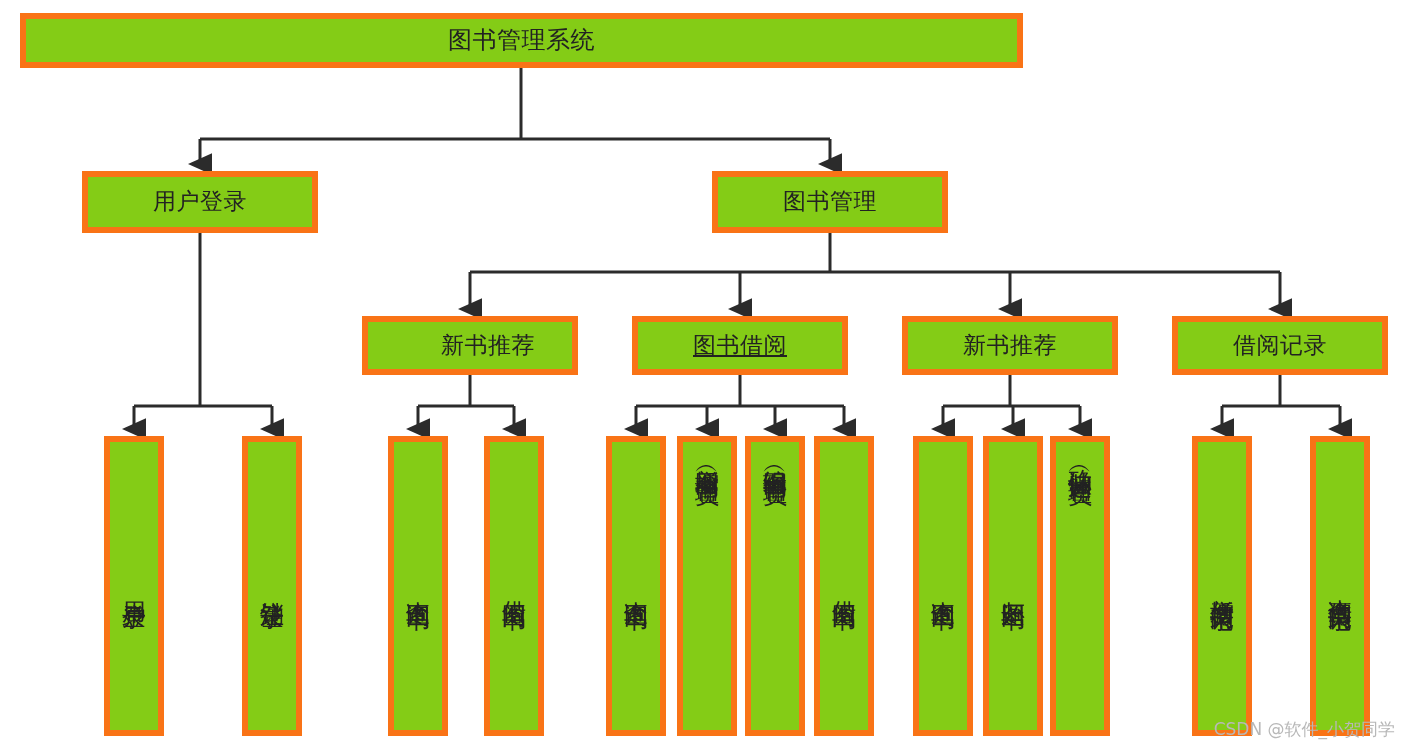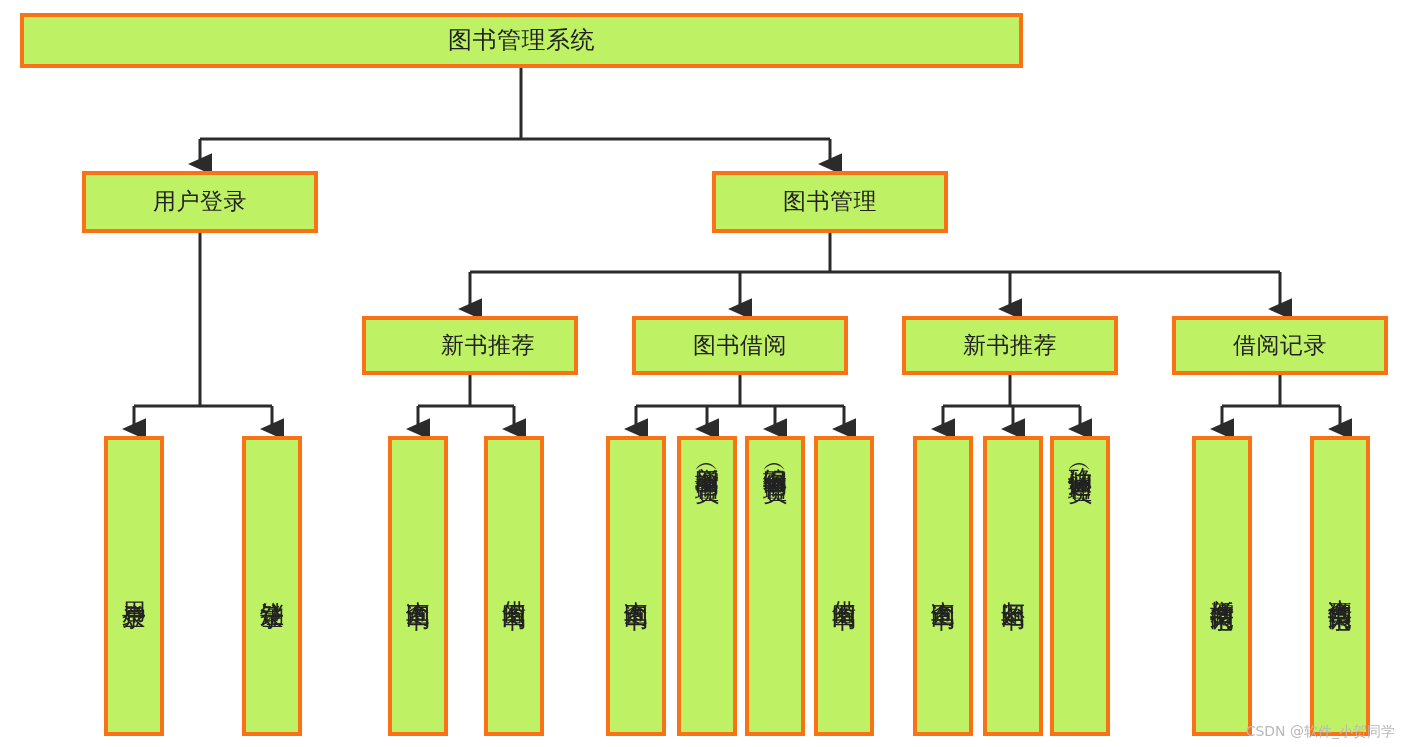--- a/index.html
+++ b/index.html
@@ -22,22 +22,22 @@
     position: absolute;
     left: 0;
     top: 0;
     width: 1405px;
     height: 747px;
     pointer-events: none;
   }
   .node {
     position: absolute;
     box-sizing: border-box;
-    background: #bef264;
-    border: 4px solid #f97316;
+    background: #84cc16;
+    border: 6px solid #f97316;
     display: flex;
     align-items: center;
     justify-content: center;
     color: #222222;
     z-index: 2;
   }
   .node .label {
     display: block;
     text-align: center;
     line-height: 1.18;
@@ -67,21 +67,21 @@
     white-space: nowrap;
   }
   .v-node.tall-text {
     align-items: center;
     padding-top: 0;
   }
   #watermark {
     position: absolute;
     right: 10px;
     bottom: 6px;
-    font-size: 14px;
+    font-size: 17px;
     color: #b8b8b8;
     z-index: 5;
     white-space: nowrap;
     font-family: "DejaVu Sans", "Liberation Sans", sans-serif;
   }
 </style>
 </head>
 <body>
 
 <div id="canvas">
@@ -143,21 +143,21 @@
   <div class="node h-node" style="left:82px; top:171px; width:236px; height:62px;">
     <span class="label">用户登录</span>
   </div>
   <div class="node h-node" style="left:712px; top:171px; width:236px; height:62px;">
     <span class="label">图书管理</span>
   </div>
 
   <div class="node h-node" style="left:362px; top:316px; width:216px; height:59px;padding-left:36px;">
     <span class="label">新书推荐</span>
   </div>
-  <div class="node h-node" style="left:632px; top:316px; width:216px; height:59px;">
+  <div class="node h-node" style="left:632px; top:316px; width:216px; height:59px;text-decoration:underline;">
     <span class="label">图书借阅</span>
   </div>
   <div class="node h-node" style="left:902px; top:316px; width:216px; height:59px;">
     <span class="label">新书推荐</span>
   </div>
   <div class="node h-node" style="left:1172px; top:316px; width:216px; height:59px;align-items:center;">
     <span class="label">借阅记录</span>
   </div>
 
   <div class="node v-node tall-text" style="left:104px; top:436px; width:60px; height:300px;">

